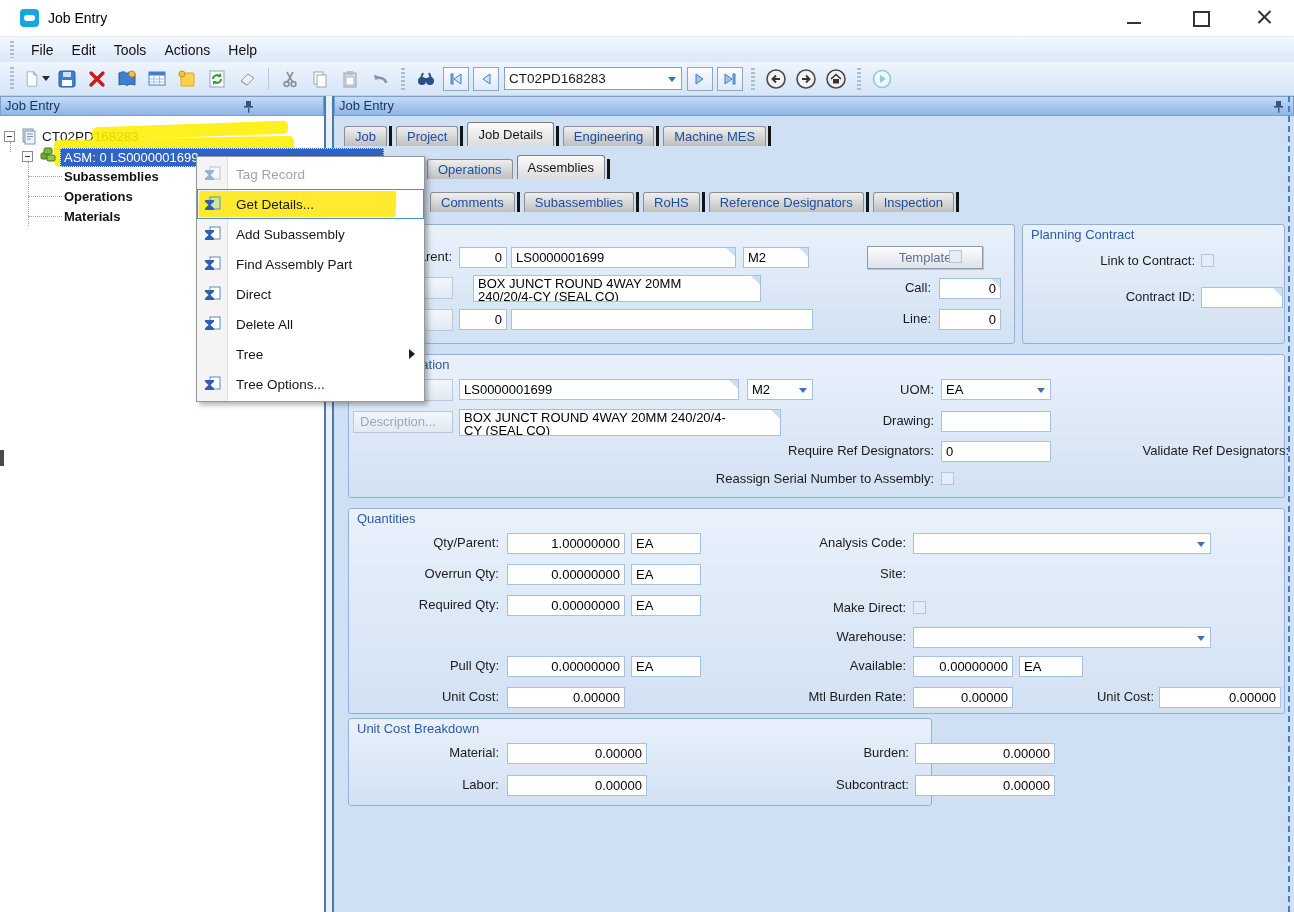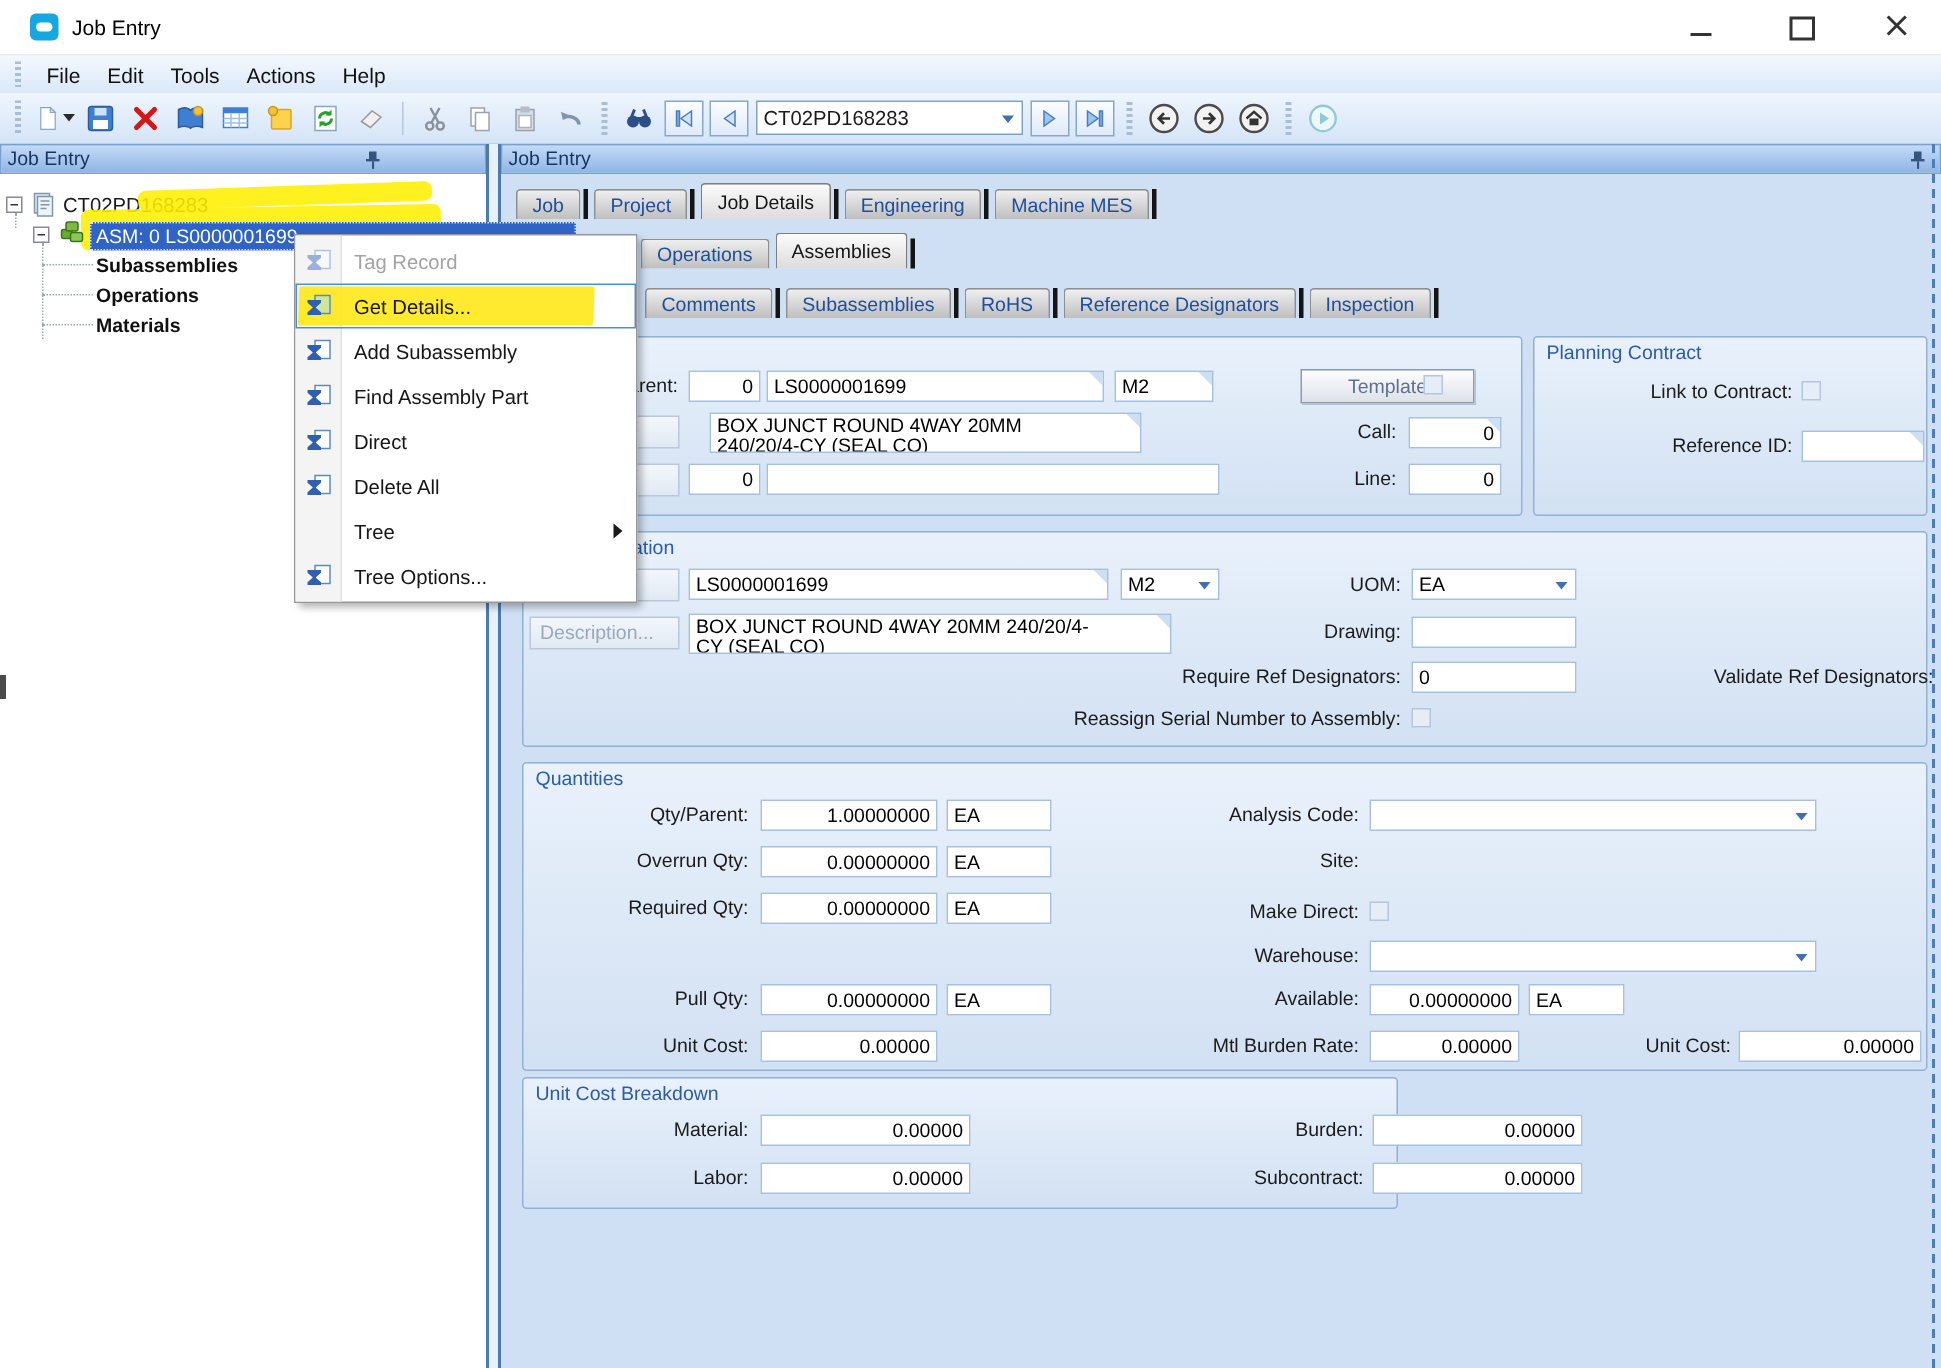--- a/index.html
+++ b/index.html
@@ -377,21 +377,21 @@
     <div class="field num" style="left:110px; top:84px; width:48px;">0</div>
     <div class="field" style="left:162px; top:84px; width:302px;"></div>
     <div class="lbl" style="left:482px; width:100px; top:84px;">Line:</div>
     <div class="field num" style="left:590px; top:84px; width:62px;">0</div>
   </div>
 
   <div class="group" style="left:1022px; top:224px; width:263px; height:120px;">
     <div class="gtitle">Planning Contract</div>
     <div class="lbl" style="left:12px; width:160px; top:26px;">Link to Contract:</div>
     <div class="chk" style="left:178px; top:29px;"></div>
-    <div class="lbl" style="left:12px; width:160px; top:62px;">Reference ID:</div>
+    <div class="lbl" style="left:12px; width:160px; top:62px;">Contract ID:</div>
     <div class="field notch" style="left:178px; top:62px; width:82px;"></div>
   </div>
 
   <div class="group" style="left:348px; top:354px; width:937px; height:144px;">
     <div class="gtitle">Part Information</div>
     <div class="flat-btn" style="left:4px; top:24px; width:100px;">Part...</div>
     <div class="field notch" style="left:110px; top:24px; width:280px;">LS0000001699</div>
     <div class="field combo" style="left:398px; top:24px; width:66px;">M2</div>
     <div class="lbl" style="left:400px; width:185px; top:25px;">UOM:</div>
     <div class="field combo" style="left:592px; top:24px; width:110px;">EA</div>

